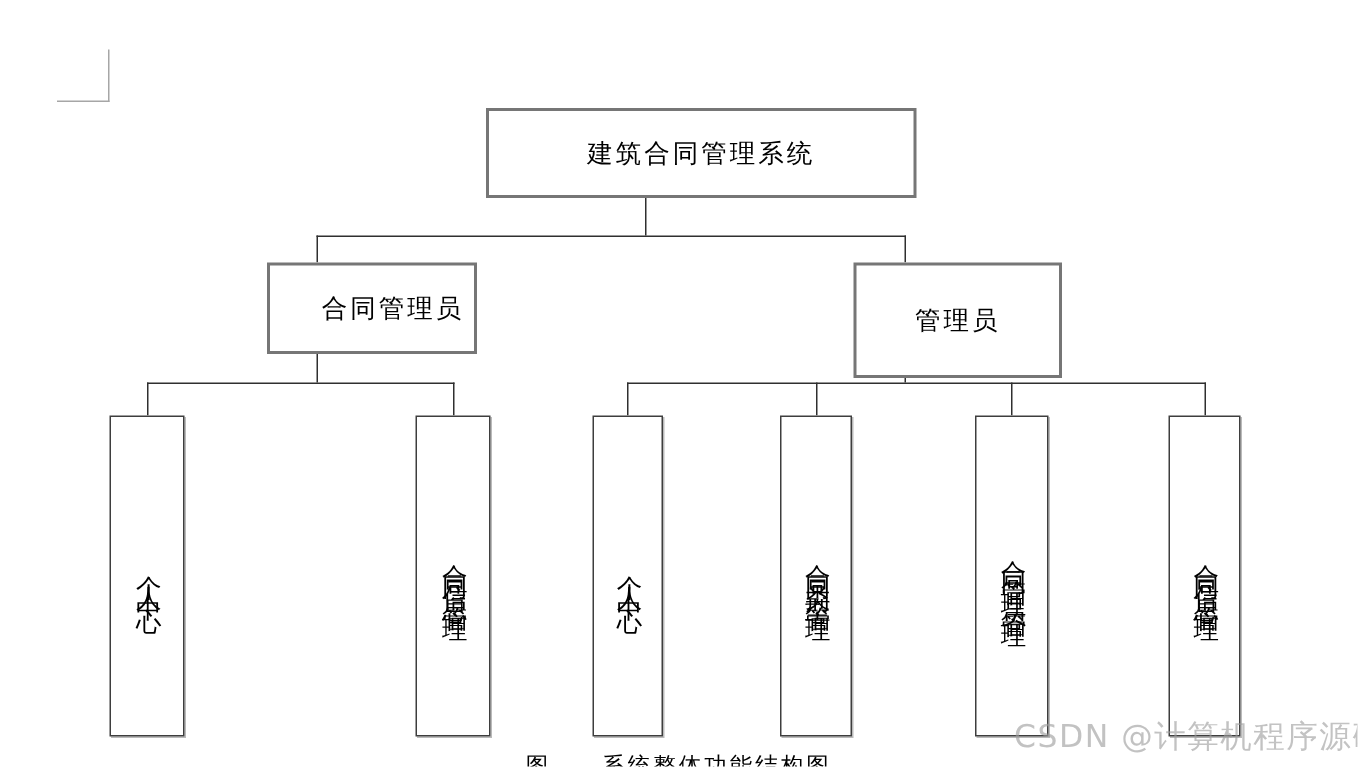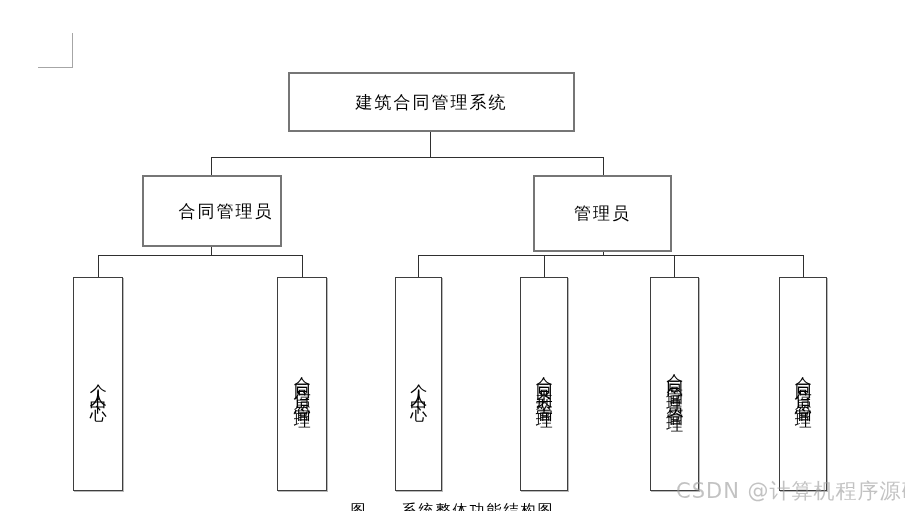--- a/index.html
+++ b/index.html
@@ -8,35 +8,35 @@
     background:#ffffff;
     font-family:"DejaVu Serif","Liberation Serif",serif;
     color:#000;
   }
   
   .box{
     position:absolute;background:#fff;
     display:flex;align-items:center;justify-content:center;
     box-sizing:border-box;text-align:center;
   }
-  .box-big{border:2px solid #767676;font-size:17px;letter-spacing:2px;}
+  .box-big{border:2px solid #767676;font-size:17px;letter-spacing:2px;margin-left:36px;}
   .leaf{border:1px solid #3e3e3e;box-shadow:1px 1px 0 rgba(130,130,130,.55);}
   .leaf .label{
     writing-mode:vertical-rl;text-orientation:upright;
     font-size:17px;letter-spacing:7px;line-height:1.25;
   }
   .h-line,.v-line{position:absolute;background:#2f2f2f;}
   .h-line{height:1px;}
   .v-line{width:1px;}
   
   .corner-h{position:absolute;left:38px;top:67px;width:35px;height:1px;background:#a6a6a6;}
   .corner-v{position:absolute;left:72px;top:33px;width:1px;height:35px;background:#a6a6a6;}
   
   .box-root{left:288px;top:72px;width:287px;height:60px;}
-  .box-l2a{left:142px;top:175px;width:140px;height:72px;padding-left:28px;}
+  .box-l2a{left:142px;top:175px;width:140px;height:61px;padding-left:28px;}
   .box-l2b{left:533px;top:175px;width:139px;height:77px;}
   .leaf1{left:73px; top:277px;width:50px;height:214px;}
   .leaf2{left:277px;top:277px;width:50px;height:214px;}
   .leaf3{left:395px;top:277px;width:47px;height:214px;}
   .leaf4{left:520px;top:277px;width:48px;height:214px;}
   .leaf5{left:650px;top:277px;width:49px;height:214px;}
   .leaf6{left:779px;top:277px;width:48px;height:214px;}
   
   .c-root-down {left:430px;top:132px;height:25px;}
   .c-h1        {left:211px;top:157px;width:393px;}

